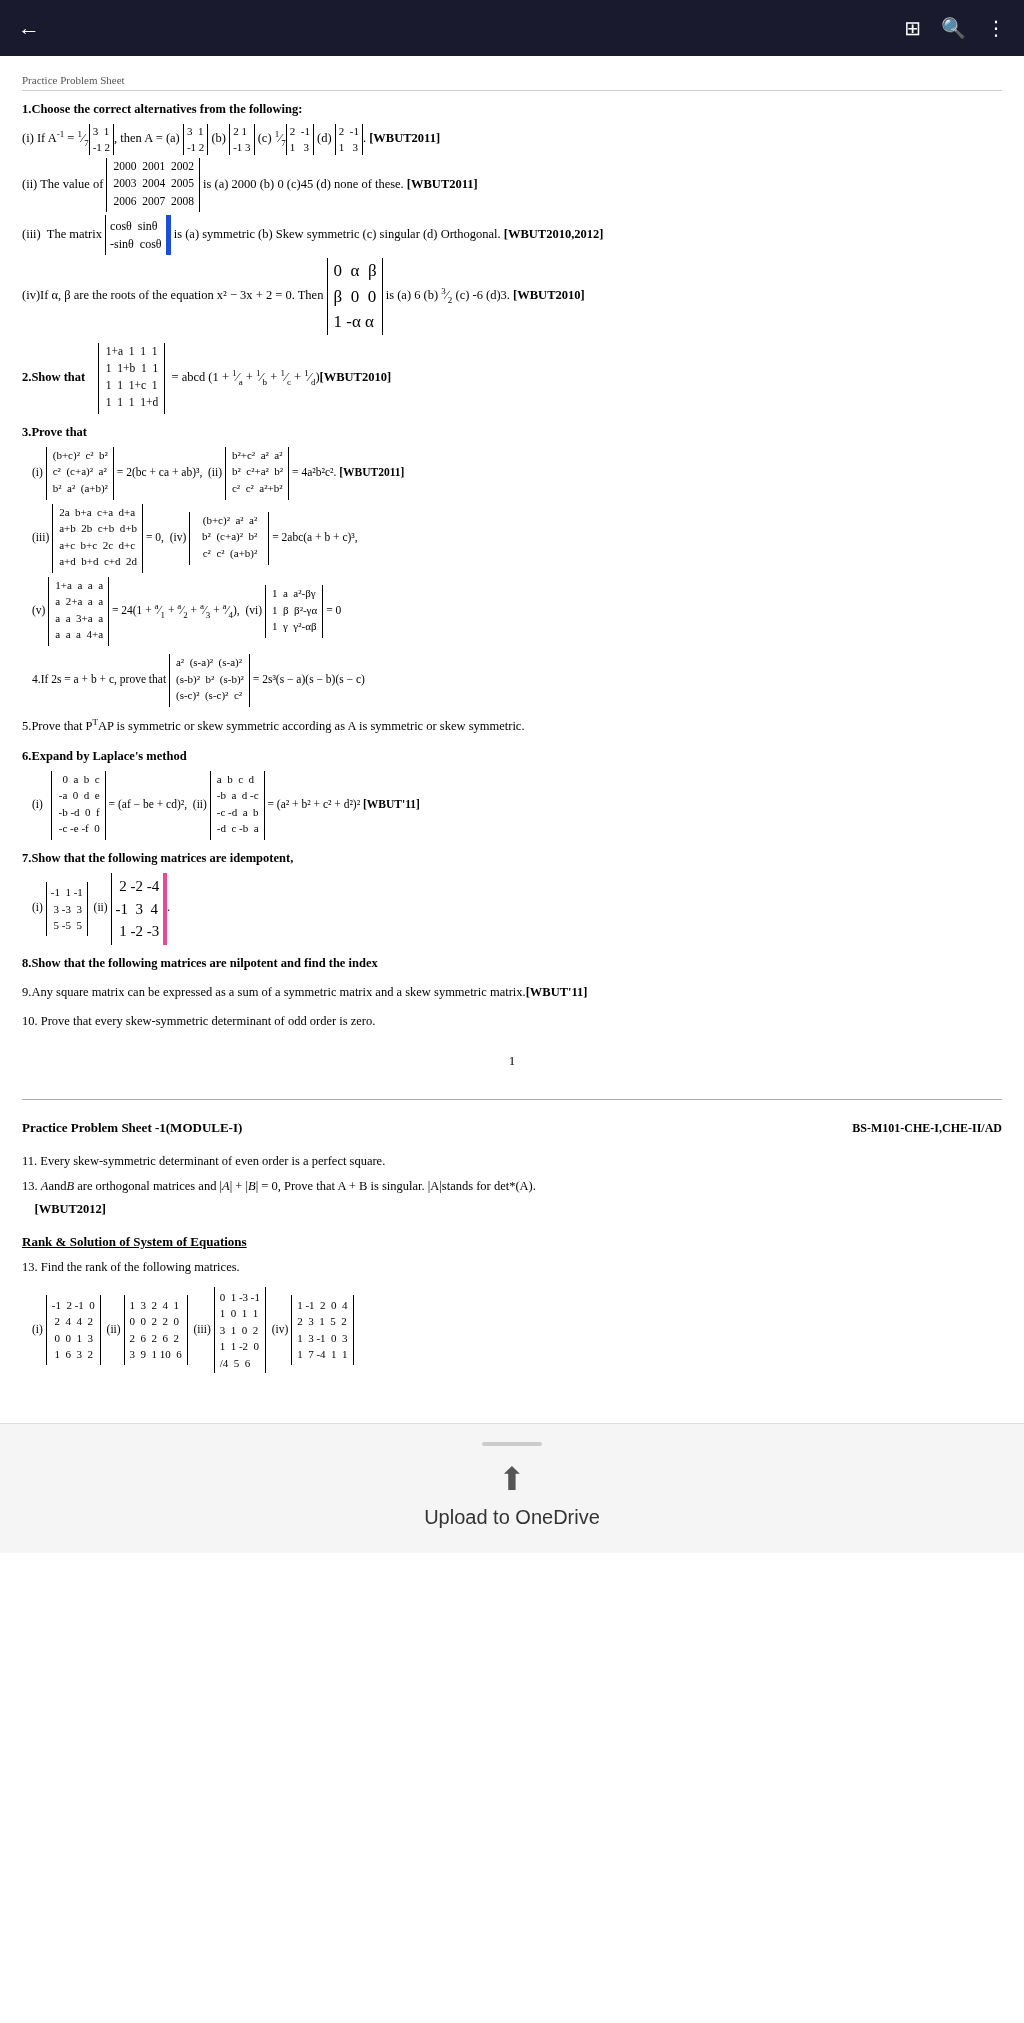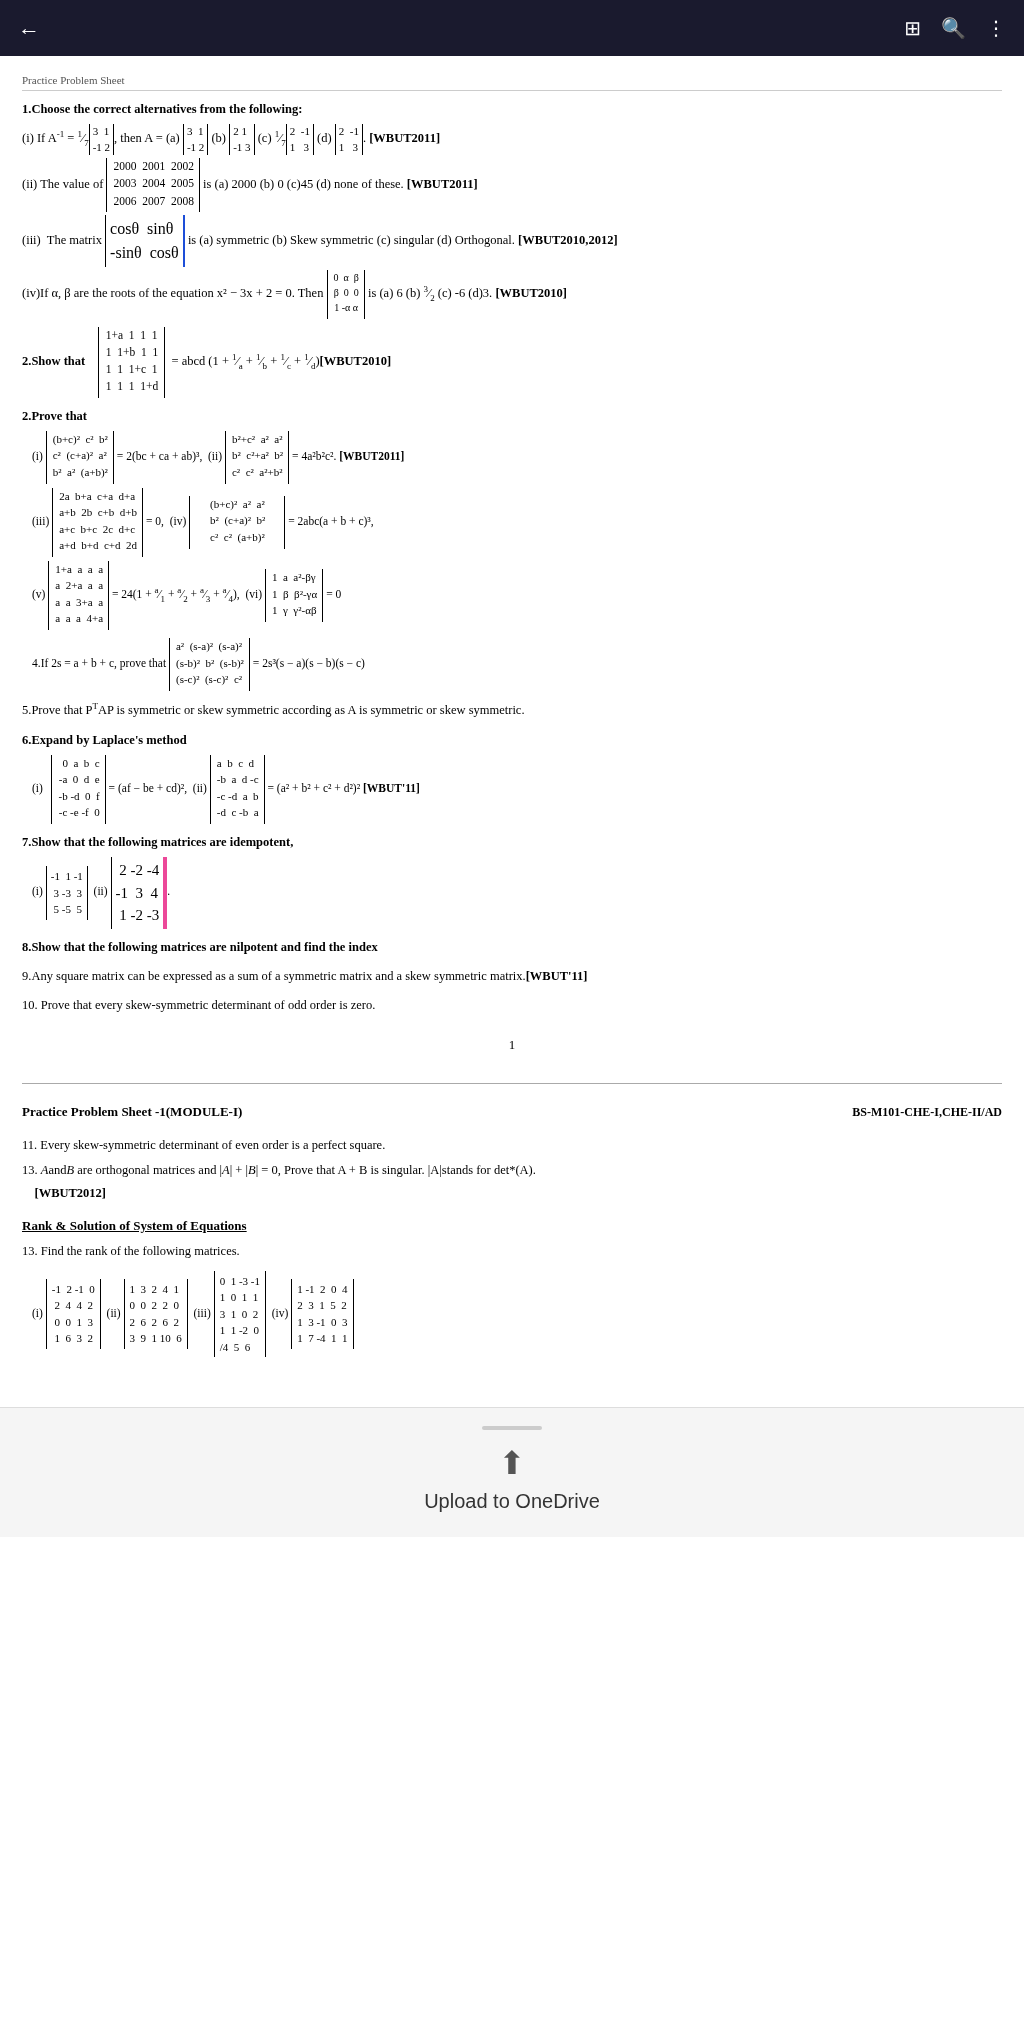--- a/index.html
+++ b/index.html
@@ -170,32 +170,32 @@
           2003&nbsp;&nbsp;2004&nbsp;&nbsp;2005<br>
           2006&nbsp;&nbsp;2007&nbsp;&nbsp;2008
         </span>
         <span style="position:absolute;right:0;top:0;bottom:0;width:1px;background:#000;"></span>
       </span>
       is (a) 2000 (b) 0 (c)45 (d) none of these. <span class="wbut-tag">[WBUT2011]</span>
     </div>
 
     <div class="problem-row">
       (iii)&nbsp; The matrix
-      <span style="display:inline-block;border-left:1px solid #000;border-right:2px solid #1d4ed8;padding:2px 4px;vertical-align:middle;font-size:16px;line-height:1.5;">
+      <span style="display:inline-block;border-left:1px solid #000;border-right:5px solid #1d4ed8;padding:2px 4px;vertical-align:middle;font-size:12px;line-height:1.5;">
         cosθ&nbsp;&nbsp;sinθ<br>-sinθ&nbsp;&nbsp;cosθ
       </span>
       is (a) symmetric (b) Skew symmetric (c) singular (d) Orthogonal.
       <span class="wbut-tag">[WBUT2010,2012]</span>
     </div>
 
     <div class="problem-row">
       (iv)If α, β are the roots of the equation x² − 3x + 2 = 0. Then
       <span style="display:inline-block;vertical-align:middle;position:relative;padding:0 2px;">
         <span style="position:absolute;left:0;top:0;bottom:0;width:1px;background:#000;"></span>
-        <span style="display:inline-block;padding:0 4px 0 5px;line-height:1.5;font-size:10px;text-align:center;">
+        <span style="display:inline-block;padding:0 4px 0 5px;line-height:1.5;font-size:17px;">
           0&nbsp;&nbsp;α&nbsp;&nbsp;β<br>
           β&nbsp;&nbsp;0&nbsp;&nbsp;0<br>
           1&nbsp;-α&nbsp;α
         </span>
         <span style="position:absolute;right:0;top:0;bottom:0;width:1px;background:#000;"></span>
       </span>
       is (a) 6 (b) <sup>3</sup>⁄<sub>2</sub> (c) -6 (d)3. <span class="wbut-tag">[WBUT2010]</span>
     </div>
   </div>
 
@@ -210,21 +210,21 @@
           1&nbsp;&nbsp;1&nbsp;&nbsp;1+c&nbsp;&nbsp;1<br>
           1&nbsp;&nbsp;1&nbsp;&nbsp;1&nbsp;&nbsp;1+d
         </span>
         <span style="position:absolute;right:0;top:0;bottom:0;width:1px;background:#000;"></span>
       </span>
       &nbsp;= abcd&nbsp;(1 + <sup>1</sup>⁄<sub>a</sub> + <sup>1</sup>⁄<sub>b</sub> + <sup>1</sup>⁄<sub>c</sub> + <sup>1</sup>⁄<sub>d</sub>)<span class="wbut-tag">[WBUT2010]</span>
     </div>
   </div>
 
   <div class="problem-block">
-    <div class="problem-text bold">2.Prove that</div>
+    <div class="problem-text bold">3.Prove that</div>
 
     <div class="formula-line">
       (i)
       <span style="display:inline-block;vertical-align:middle;position:relative;padding:0 2px;">
         <span style="position:absolute;left:0;top:0;bottom:0;width:1px;background:#000;"></span>
         <span style="display:inline-block;padding:0 4px 0 5px;line-height:1.5;font-size:11px;">
           (b+c)²&nbsp;&nbsp;c²&nbsp;&nbsp;b²<br>
           c²&nbsp;&nbsp;(c+a)²&nbsp;&nbsp;a²<br>
           b²&nbsp;&nbsp;a²&nbsp;&nbsp;(a+b)²
         </span>
@@ -249,21 +249,21 @@
         <span style="position:absolute;left:0;top:0;bottom:0;width:1px;background:#000;"></span>
         <span style="display:inline-block;padding:0 4px 0 5px;line-height:1.5;font-size:11px;">
           2a&nbsp;&nbsp;b+a&nbsp;&nbsp;c+a&nbsp;&nbsp;d+a<br>
           a+b&nbsp;&nbsp;2b&nbsp;&nbsp;c+b&nbsp;&nbsp;d+b<br>
           a+c&nbsp;&nbsp;b+c&nbsp;&nbsp;2c&nbsp;&nbsp;d+c<br>
           a+d&nbsp;&nbsp;b+d&nbsp;&nbsp;c+d&nbsp;&nbsp;2d
         </span>
         <span style="position:absolute;right:0;top:0;bottom:0;width:1px;background:#000;"></span>
       </span>
       = 0, &nbsp;(iv)
-      <span style="display:inline-block;vertical-align:middle;position:relative;padding:0 16px;">
+      <span style="display:inline-block;vertical-align:middle;position:relative;padding:0 8px;text-align:right;">
         <span style="position:absolute;left:0;top:0;bottom:0;width:1px;background:#000;"></span>
         <span style="display:inline-block;padding:0 4px 0 5px;line-height:1.5;font-size:11px;">
           (b+c)²&nbsp;&nbsp;a²&nbsp;&nbsp;a²<br>
           b²&nbsp;&nbsp;(c+a)²&nbsp;&nbsp;b²<br>
           c²&nbsp;&nbsp;c²&nbsp;&nbsp;(a+b)²
         </span>
         <span style="position:absolute;right:0;top:0;bottom:0;width:1px;background:#000;"></span>
       </span>
       = 2abc(a + b + c)³,
     </div>

